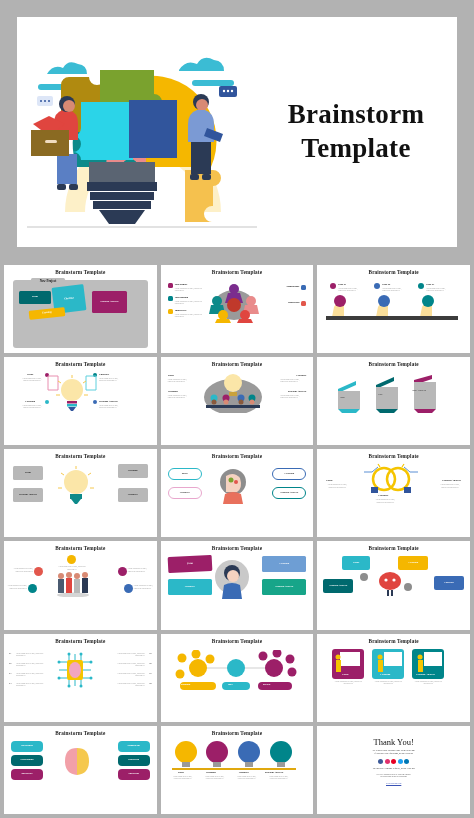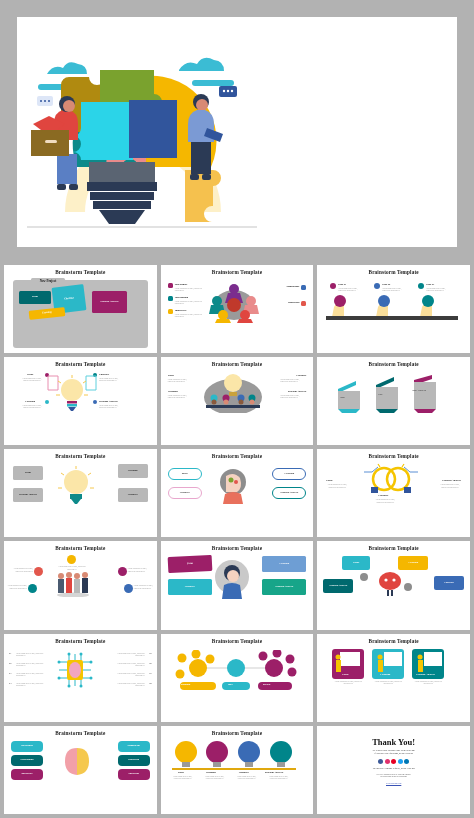--- a/index.html
+++ b/index.html
@@ -38,21 +38,21 @@
   .chip {
     position:absolute; border-radius:1.5px; color:#fff;
     font-size:2.4px; font-weight:bold; text-align:center;
     display:flex; align-items:center; justify-content:center;
     line-height:1.15; padding:1px;
   }
   .lbl { position:absolute; font-size:2.5px; font-weight:bold; color:#222; white-space:nowrap;}
   .sub { position:absolute; font-size:1.7px; color:#9a9a9a; line-height:1.35; width:26px; text-align:center;}
   .dot { position:absolute; border-radius:50%; }
   .thankyou { text-align:center; width:100%; padding-top:7px;}
-  .ty-h { font-size:8.5px; font-weight:bold; color:#111; }
+  .ty-h { font-size:8.5px; font-weight:normal; color:#111; }
   .ty-p { font-size:2.3px; color:#333; line-height:1.5; margin-top:2px;}
   .ty-social { margin-top:3px; display:flex; justify-content:center; gap:1.6px;}
   .ty-social i { width:5px;height:5px;border-radius:50%; display:block;}
   .ty-note { font-size:1.8px; color:#555; margin-top:2.5px; line-height:1.5;}
   .ty-foot { font-size:2px; color:#3a53b5; margin-top:4px; text-decoration:underline;}
   .num { position:absolute; font-size:2.4px; font-weight:bold; color:#6b6b6b;}
   .rrect { position:absolute; border-radius:3px; }
 </style>
 </head>
 <body>
@@ -124,20 +124,24 @@
         <rect x="3" y="84" width="9" height="6" rx="2" fill="#2b3a55"></rect>
         <rect x="15" y="84" width="9" height="6" rx="2" fill="#2b3a55"></rect>
         <path d="M20 38 l16 6 l-3 8 l-16 -6 z" fill="#31559c"></path>
         <rect x="32" y="-4" width="18" height="11" rx="2" fill="#31559c"></rect>
         <circle cx="37" cy="1" r="1.2" fill="#fff"></circle>
           <circle cx="41" cy="1" r="1.2" fill="#fff"></circle>
           <circle cx="45" cy="1" r="1.2" fill="#fff"></circle>
       </g>
       <line x1="10" y1="205" x2="240" y2="205" stroke="#d8d8d8" stroke-width="1.5"></line>
     </svg>
+  </div>
+  <div class="hero-title">
+    <div>Brainstorm</div>
+    <div>Template</div>
   </div>
 </div>
 
 <div class="grid">
 
   <div class="thumb">
     <div class="t-title">Brainstorm Template</div>
     <div class="t-body">
       <div class="rrect" style="left:6px;top:3px;right:6px;bottom:2px;background:#bdbdbd;"></div>
       <div class="chip" style="left:24px;top:1px;width:34px;height:7px;background:#bdbdbd;color:#111;font-size:3.2px;">New Project</div>

